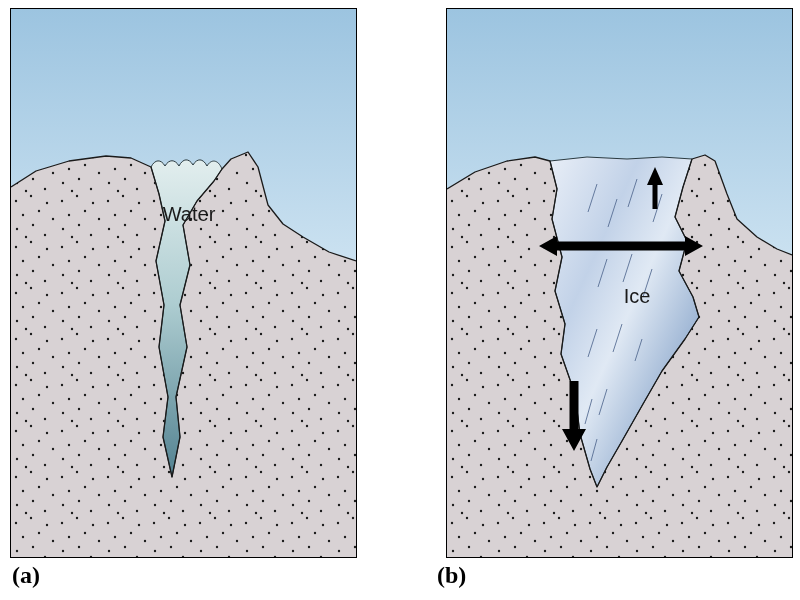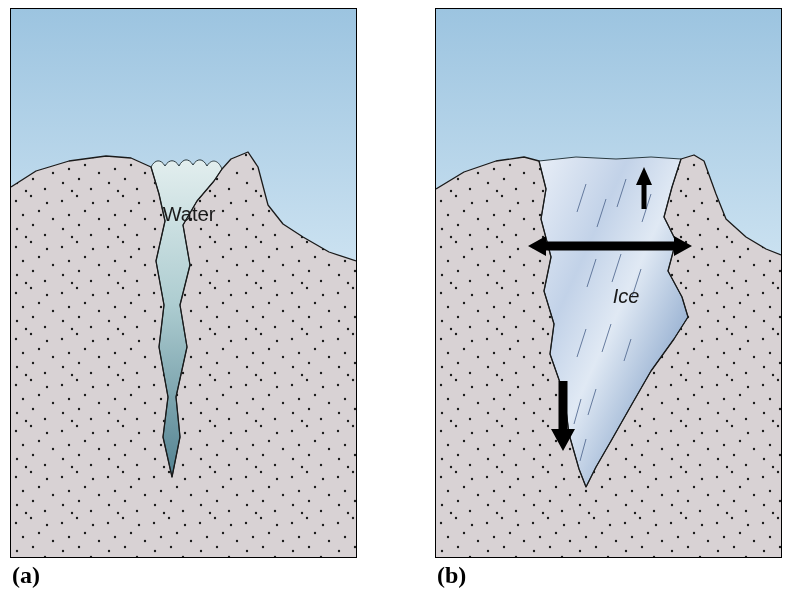--- a/index.html
+++ b/index.html
@@ -20,21 +20,21 @@
   .panel {
     position: absolute;
     top: 8px;
   }
   .panel svg {
     display: block;
     border: 1.6px solid #000;
     background: #fff;
   }
   .panel-a { left: 10px; border-radius: 28px; }
-  .panel-b { left: 435px; font-style: italic; }
+  .panel-b { left: 446px; }
   .caption {
     position: absolute;
     top: 562px;
     font-family: "Liberation Serif", serif;
     font-weight: bold;
     font-size: 24px;
     color: #000;
   }
   .caption-a { left: 12px; }
   .caption-b { left: 437px; }

